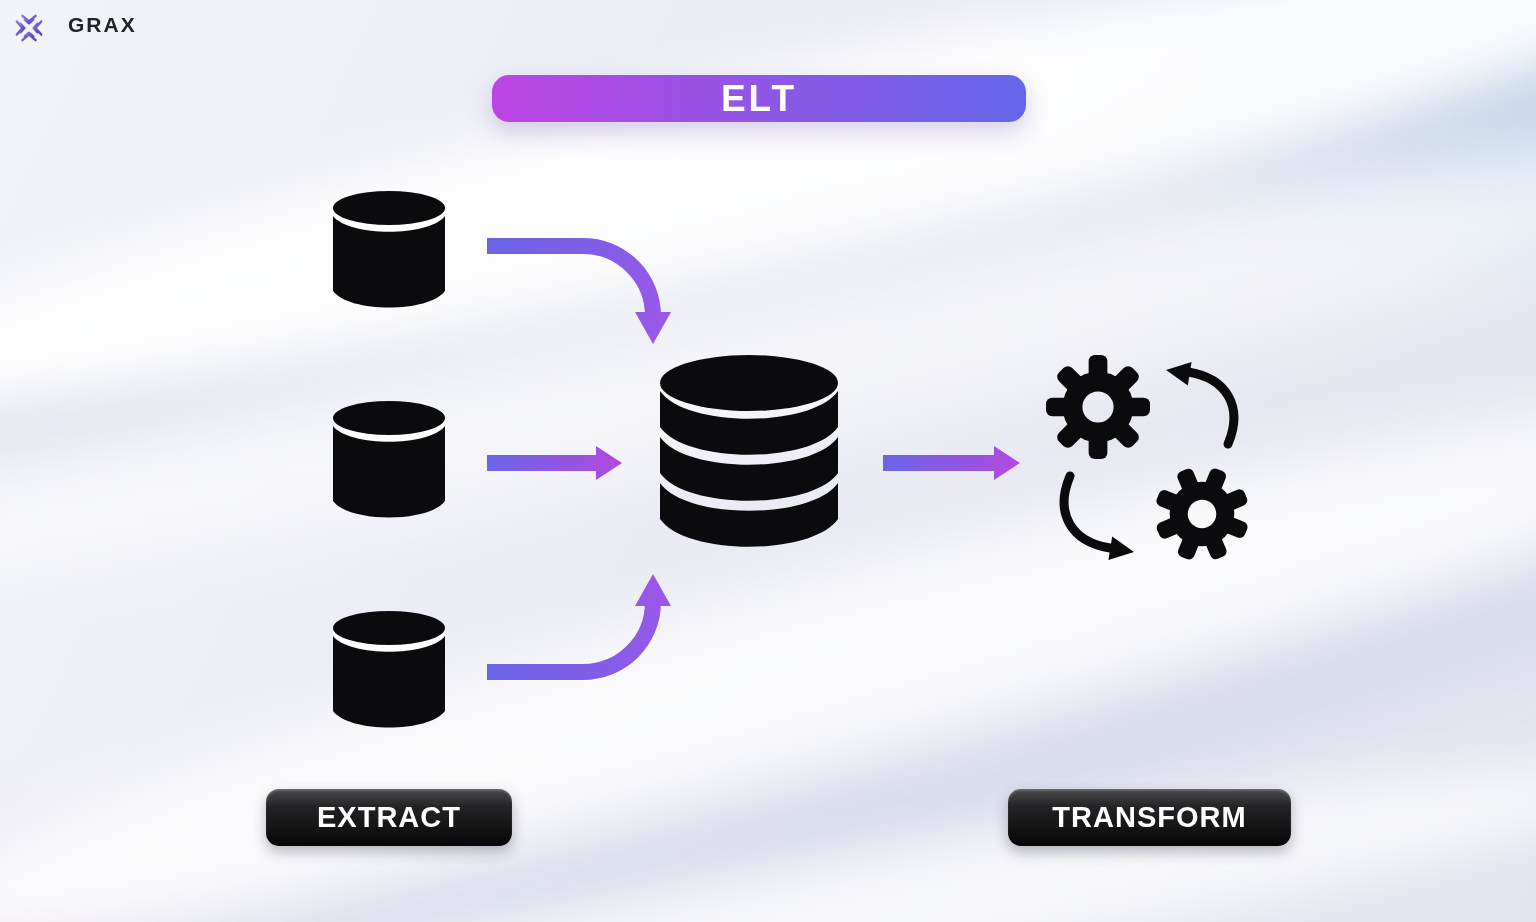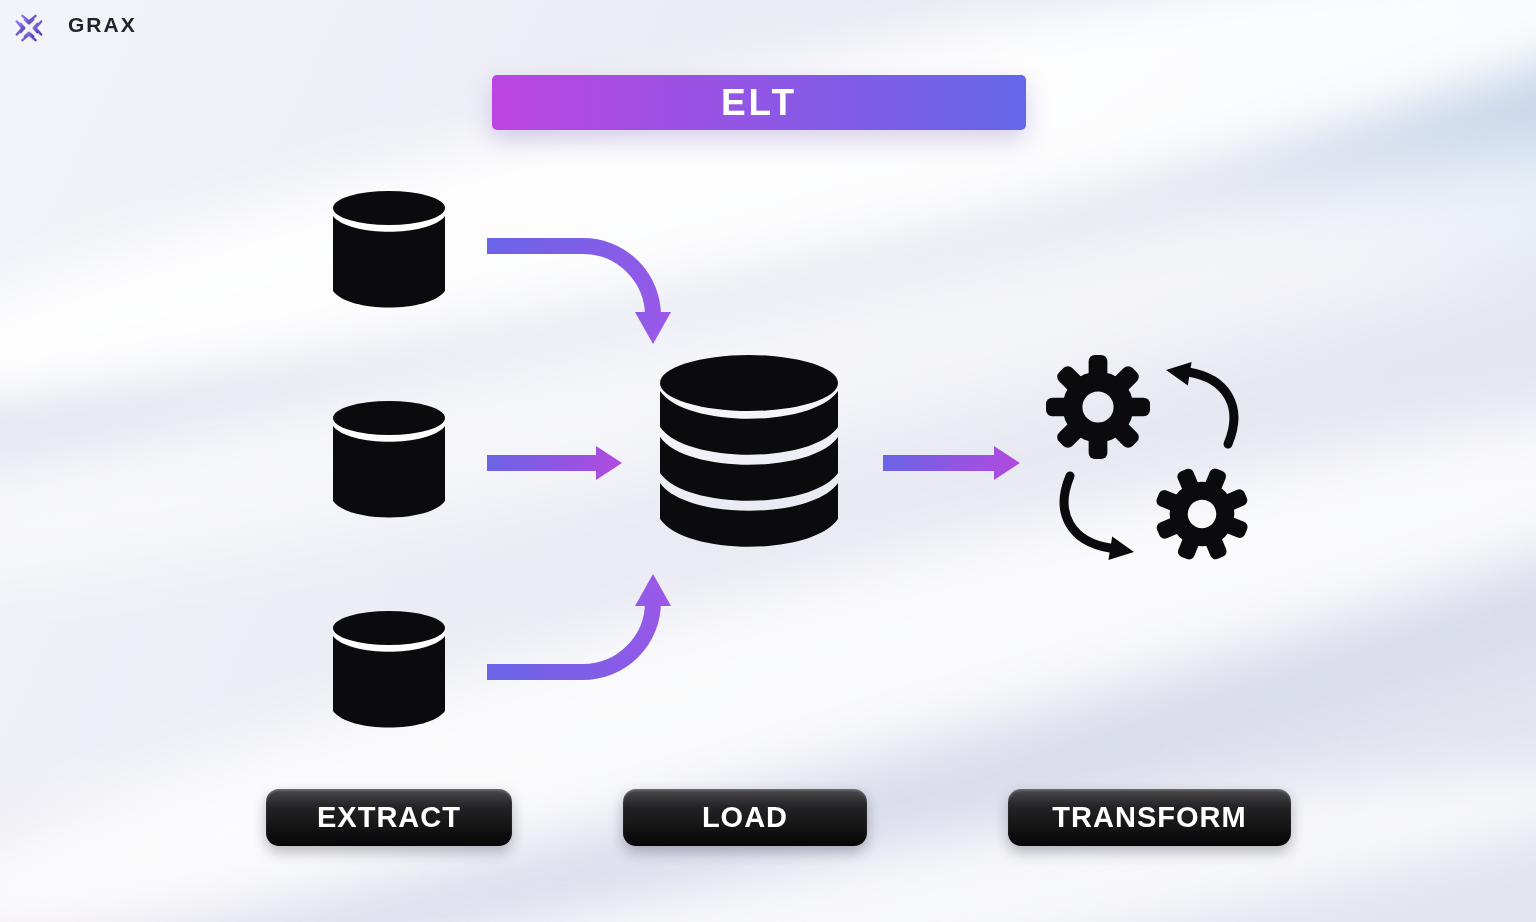--- a/index.html
+++ b/index.html
@@ -18,21 +18,21 @@
   .r3{left:-10%;top:62%;width:130%;height:190px;background:rgba(255,255,255,.8);transform:rotate(-15deg);filter:blur(30px);}
   .s1{left:-10%;top:19%;width:125%;height:120px;background:rgba(198,203,224,.5);transform:rotate(-13deg);filter:blur(36px);}
   .s2{left:-10%;top:80%;width:125%;height:140px;background:rgba(200,205,226,.45);transform:rotate(-16deg);filter:blur(38px);}
   .s3{left:-5%;top:94%;width:115%;height:120px;background:rgba(255,255,255,.7);transform:rotate(-10deg);filter:blur(24px);}
 
   
   .logo{position:absolute;left:14px;top:13px;display:flex;gap:24px;}
   .logo-text{font-size:21px;font-weight:700;letter-spacing:2px;color:var(--logo-text);}
 
   
-  .banner{position:absolute;left:492px;top:75px;width:534px;height:55px;border-radius:5px;
+  .banner{position:absolute;left:492px;top:75px;width:534px;height:47px;border-radius:17px;
     background:linear-gradient(90deg, var(--banner-grad-start) 0%, var(--banner-grad-end) 100%);
     display:flex;align-items:center;justify-content:center;
     box-shadow:0 10px 24px rgba(108,70,180,.25);}
   .banner span{color:var(--banner-text);font-size:37px;font-weight:700;letter-spacing:3px;}
 
   
   .stage-label{position:absolute;top:789px;height:57px;border-radius:13px;
     background:linear-gradient(180deg, var(--label-grad-top) 0%, #232325 32%, var(--label-grad-bottom) 100%);
     box-shadow:0 6px 14px rgba(25,25,45,.3), inset 0 2px 2px rgba(255,255,255,.18);
     display:flex;align-items:center;justify-content:center;}
@@ -169,20 +169,17 @@
     </g>
     <g>
       <path class="ink-s" d="M1070,476 C1054,514 1072,542 1110,548"></path>
       <polygon class="ink" points="0,0 24,-12 24,12" transform="translate(1134,552) rotate(-171)"></polygon>
     </g>
   </svg>
 
   <div class="stage-label lbl-extract">
     <span>EXTRACT</span>
   </div>
-  <div class="stage-label lbl-load">
-    <span>LOAD</span>
-  </div>
   <div class="stage-label lbl-transform">
     <span>TRANSFORM</span>
   </div>
 
 </div>
 
 </body></html>

